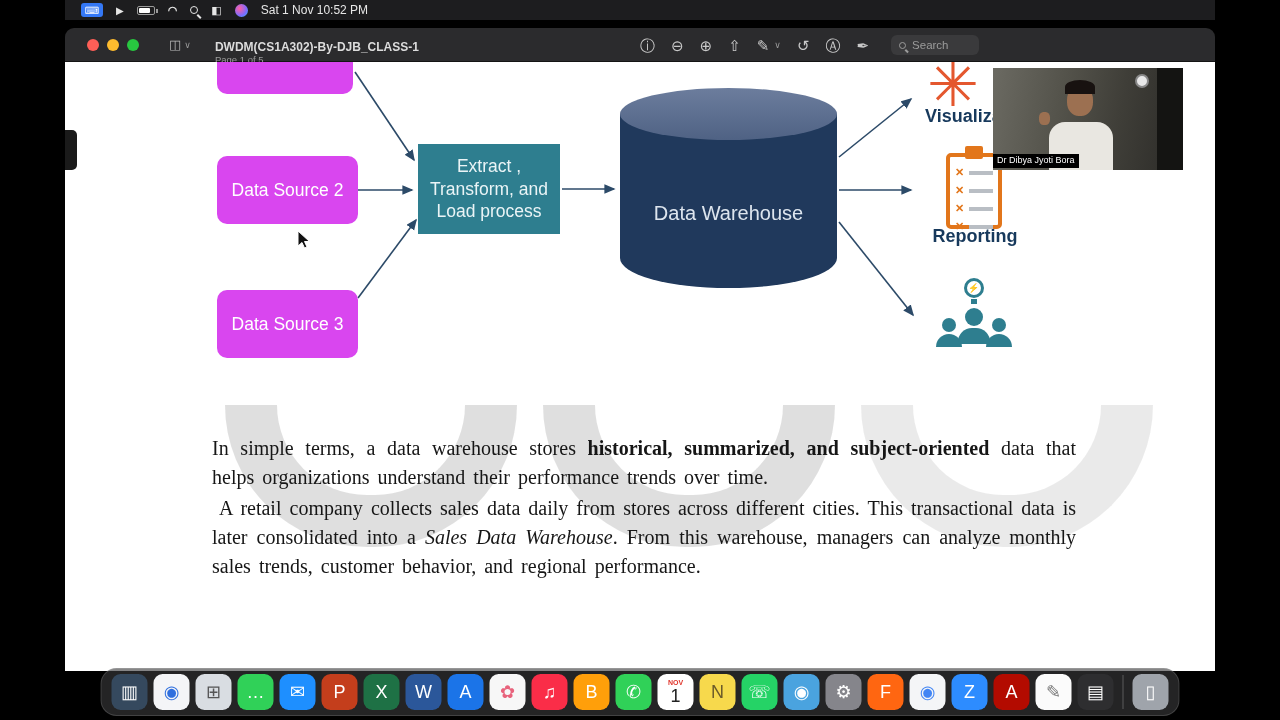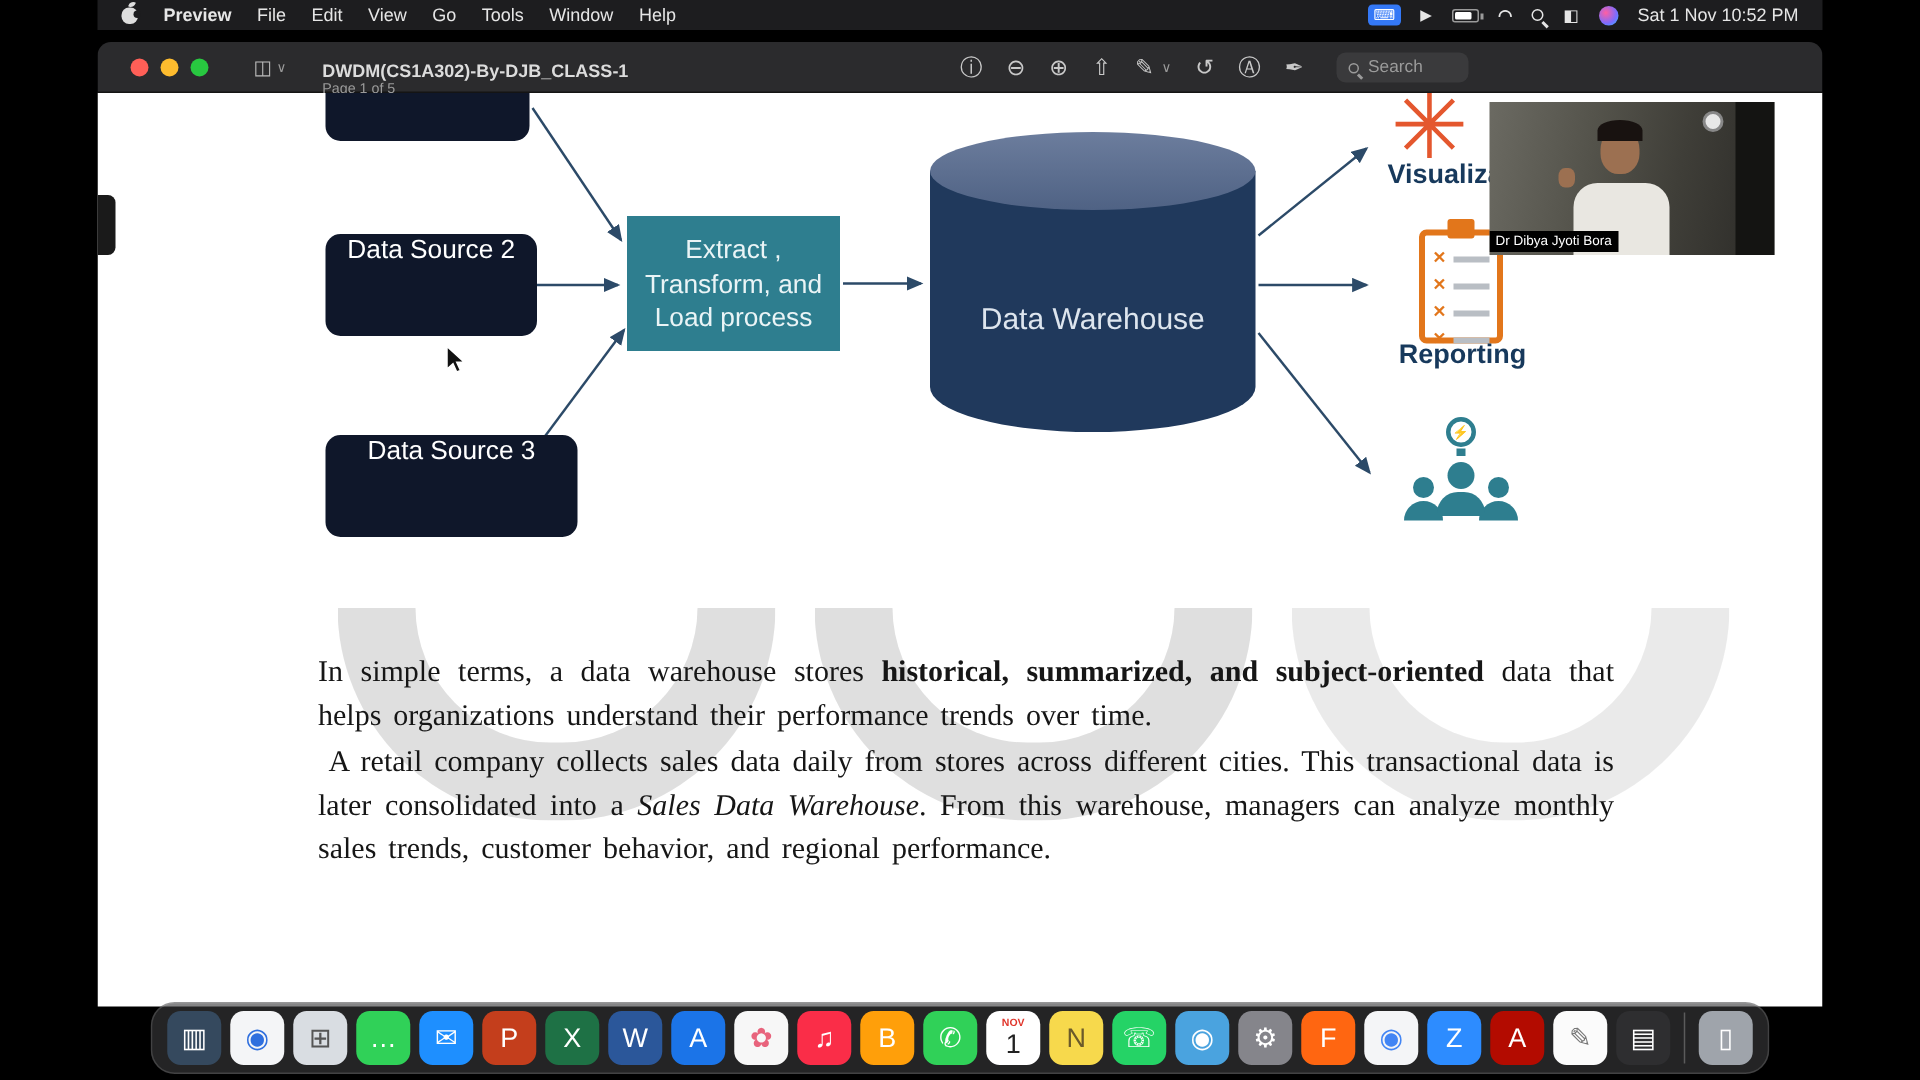--- a/index.html
+++ b/index.html
@@ -40,24 +40,24 @@
   .search-pill{margin-left:6px;background:#3a3a3c;border-radius:6px;height:20px;width:88px;display:flex;align-items:center;gap:6px;padding:0 8px;color:#9b9b9b;font-size:11.5px;}
   .sp-glyph{width:7px;height:7px;border:1.5px solid #9b9b9b;border-radius:50%;position:relative;display:inline-block;flex:none;}
   .sp-glyph::after{content:"";position:absolute;left:5.5px;top:6px;width:4px;height:1.5px;background:#9b9b9b;transform:rotate(45deg);transform-origin:0 0;}
 
   
   #content{position:relative;height:609px;background:#fff;overflow:hidden;}
   .edge-tab{position:absolute;left:0;top:68px;width:12px;height:40px;background:#1a1a1a;border-radius:0 5px 5px 0;z-index:3;}
 
   #arrows{position:absolute;left:0;top:0;z-index:1;pointer-events:none;}
 
-  .obox{position:absolute;background:#0f172a;border-radius:10px;color:#fff;display:flex;align-items:flex-start;justify-content:center;font-size:17.5px;z-index:2;}
+  .obox{position:absolute;background:#d946ef;border-radius:10px;color:#fff;display:flex;align-items:center;justify-content:center;font-size:17.5px;z-index:2;}
   #ds1{left:152px;top:-12px;width:136px;height:44px;}
   #ds2{left:152px;top:94px;width:141px;height:68px;}
-  #ds3{left:152px;top:228px;width:168px;height:68px;}
+  #ds3{left:152px;top:228px;width:141px;height:68px;}
   #etl{position:absolute;left:353px;top:82px;width:142px;height:90px;background:#2e7e8f;color:#eaf4f6;display:flex;align-items:center;justify-content:center;text-align:center;font-size:17.5px;line-height:1.28;padding:0 12px;z-index:2;}
 
   .cylinder{position:absolute;left:555px;top:26px;width:217px;height:200px;z-index:2;}
   .cyl-body{position:absolute;top:26px;left:0;width:217px;height:174px;background:#20395c;border-radius:0 0 108px 108px / 0 0 30px 30px;}
   .cyl-top{position:absolute;top:0;left:0;width:217px;height:52px;border-radius:50%;background:linear-gradient(180deg,#6c7d9d,#4f6284);}
   .cyl-label{position:absolute;top:114px;width:100%;text-align:center;color:#dde5ee;font-size:20px;z-index:2;}
 
   .viz-icon{position:absolute;left:862px;top:-8px;font-size:62px;color:#e4572e;line-height:1;z-index:2;}
   .out-label{position:absolute;font-weight:bold;color:#17395c;font-size:18px;z-index:2;}
   #viz-label{left:860px;top:44px;width:200px;text-align:left;}
@@ -111,31 +111,20 @@
   .cal-top{font-size:7px;color:#e0352b;font-weight:bold;display:block;text-align:center;line-height:1.1;}
   .cal-num{font-size:18px;color:#222;display:block;text-align:center;line-height:1;}
   .dock-sep{width:1px;height:34px;background:rgba(255,255,255,.25);margin:0 3px;flex:none;}
 </style>
 </head>
 <body>
 
 <div id="screen">
 
   <div id="menubar">
-    <div class="mb-left">
-      <span class="apple-logo"></span>
-      <span class="appname">Preview</span>
-      <span>File</span>
-      <span>Edit</span>
-      <span>View</span>
-      <span>Go</span>
-      <span>Tools</span>
-      <span>Window</span>
-      <span>Help</span>
-    </div>
     <div class="mb-right">
       <span class="kbd-badge">⌨</span>
       <span style="font-size:10px;">▶</span>
       <span class="battery"></span>
       <span style="font-size:11px;font-weight:bold;">◠</span>
       <span class="search-glyph"></span>
       <span style="font-size:11px;">◧</span>
       <span class="siri-orb"></span>
       <span>Sat 1 Nov 10:52 PM</span>
     </div>

